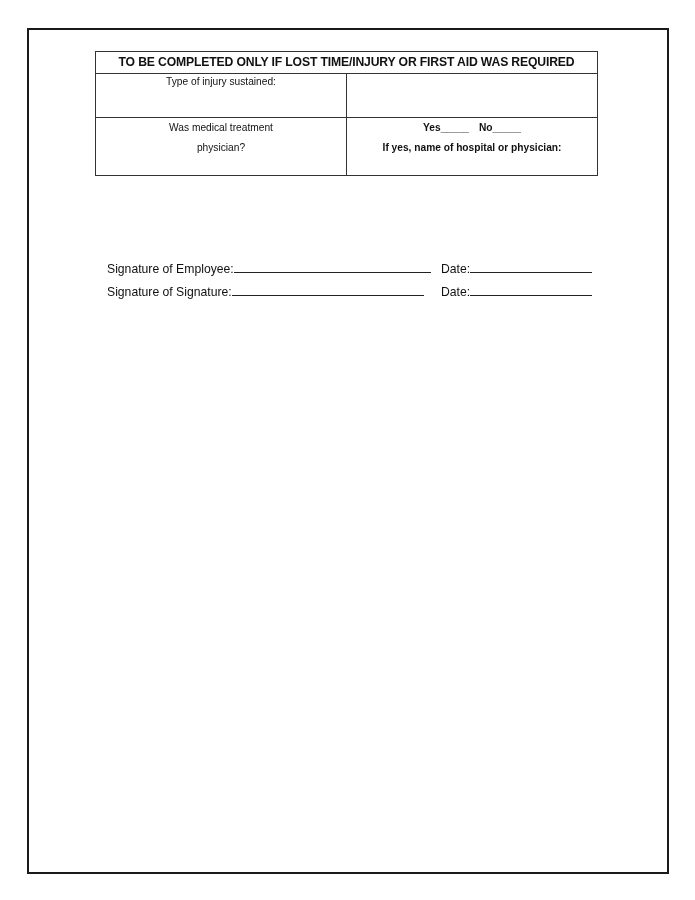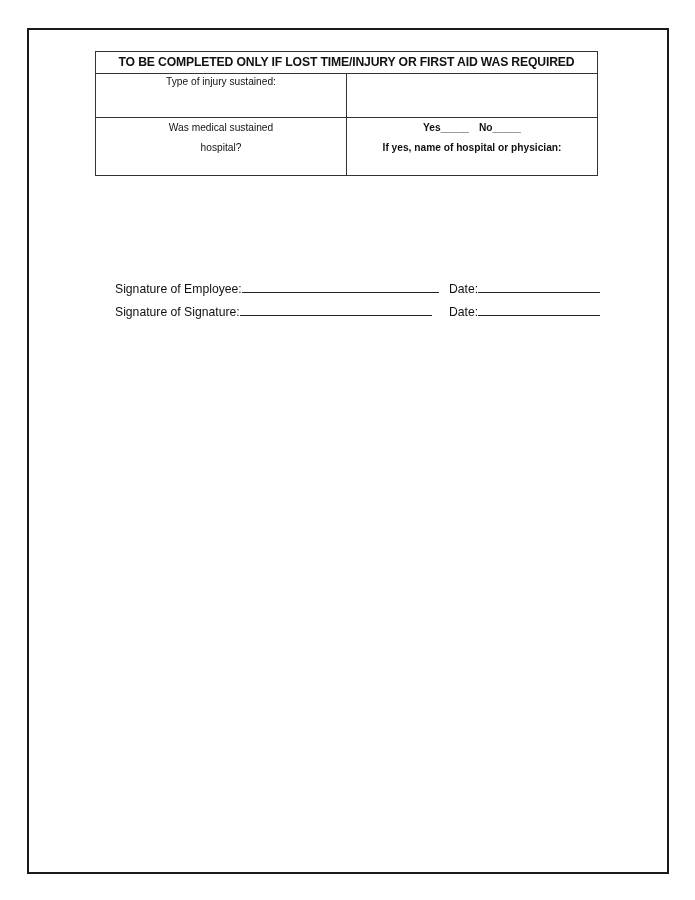--- a/index.html
+++ b/index.html
@@ -13,42 +13,42 @@
   th.header { height: 21px; font-size: 12.2px; font-weight: bold; text-align: center;
               line-height: 20px; letter-spacing: -0.15px; white-space: nowrap; }
   td.label { width: 148px; font-size: 10.2px; padding: 1px 4px 0 6px; line-height: 20px; }
   td.value { font-size: 10.2px; padding: 1px 6px 0 6px; line-height: 20px; font-weight: bold; }
   tr.r1 td { height: 42px; }
   tr.r1 td.label { line-height: 13px; padding-top: 1px; }
   tr.r2 td { height: 38px; }
   tr.r3 td { height: 57px; }
   .yes-no span { display: inline-block; }
   .yes-no .gap { width: 10px; }
-  .sig { position: absolute; left: 115px; font-size: 12.2px; white-space: nowrap; margin-top: 20px; }
+  .sig { position: absolute; left: 107px; font-size: 12.2px; white-space: nowrap; }
   .sig .line { display: inline-block; border-bottom: 1px solid #222; height: 12px; vertical-align: baseline; }
   .sig .date-label { position: absolute; }
 </style>
 </head>
 <body>
 
 <div class="page-border"></div>
 
 <table class="form">
   <tbody>
       <tr>
     <th class="header" colspan="2">TO BE COMPLETED ONLY IF LOST TIME/INJURY OR FIRST AID WAS REQUIRED</th>
   </tr>
   <tr class="r1">
     <td class="label">Type of injury sustained:</td>
     <td class="value"></td>
   </tr>
   <tr class="r3">
     <td class="label">
-      <div>Was medical sustained</div>
-      <div>hospital?</div>
+      <div>Was medical treatment</div>
+      <div>physician?</div>
     </td>
     <td class="value">
       <div class="yes-no">
         <span>Yes_____</span><span class="gap"></span><span>No_____</span>
       </div>
       <div>If yes, name of hospital or physician:</div>
     </td>
   </tr>
 </tbody>
   </table>

